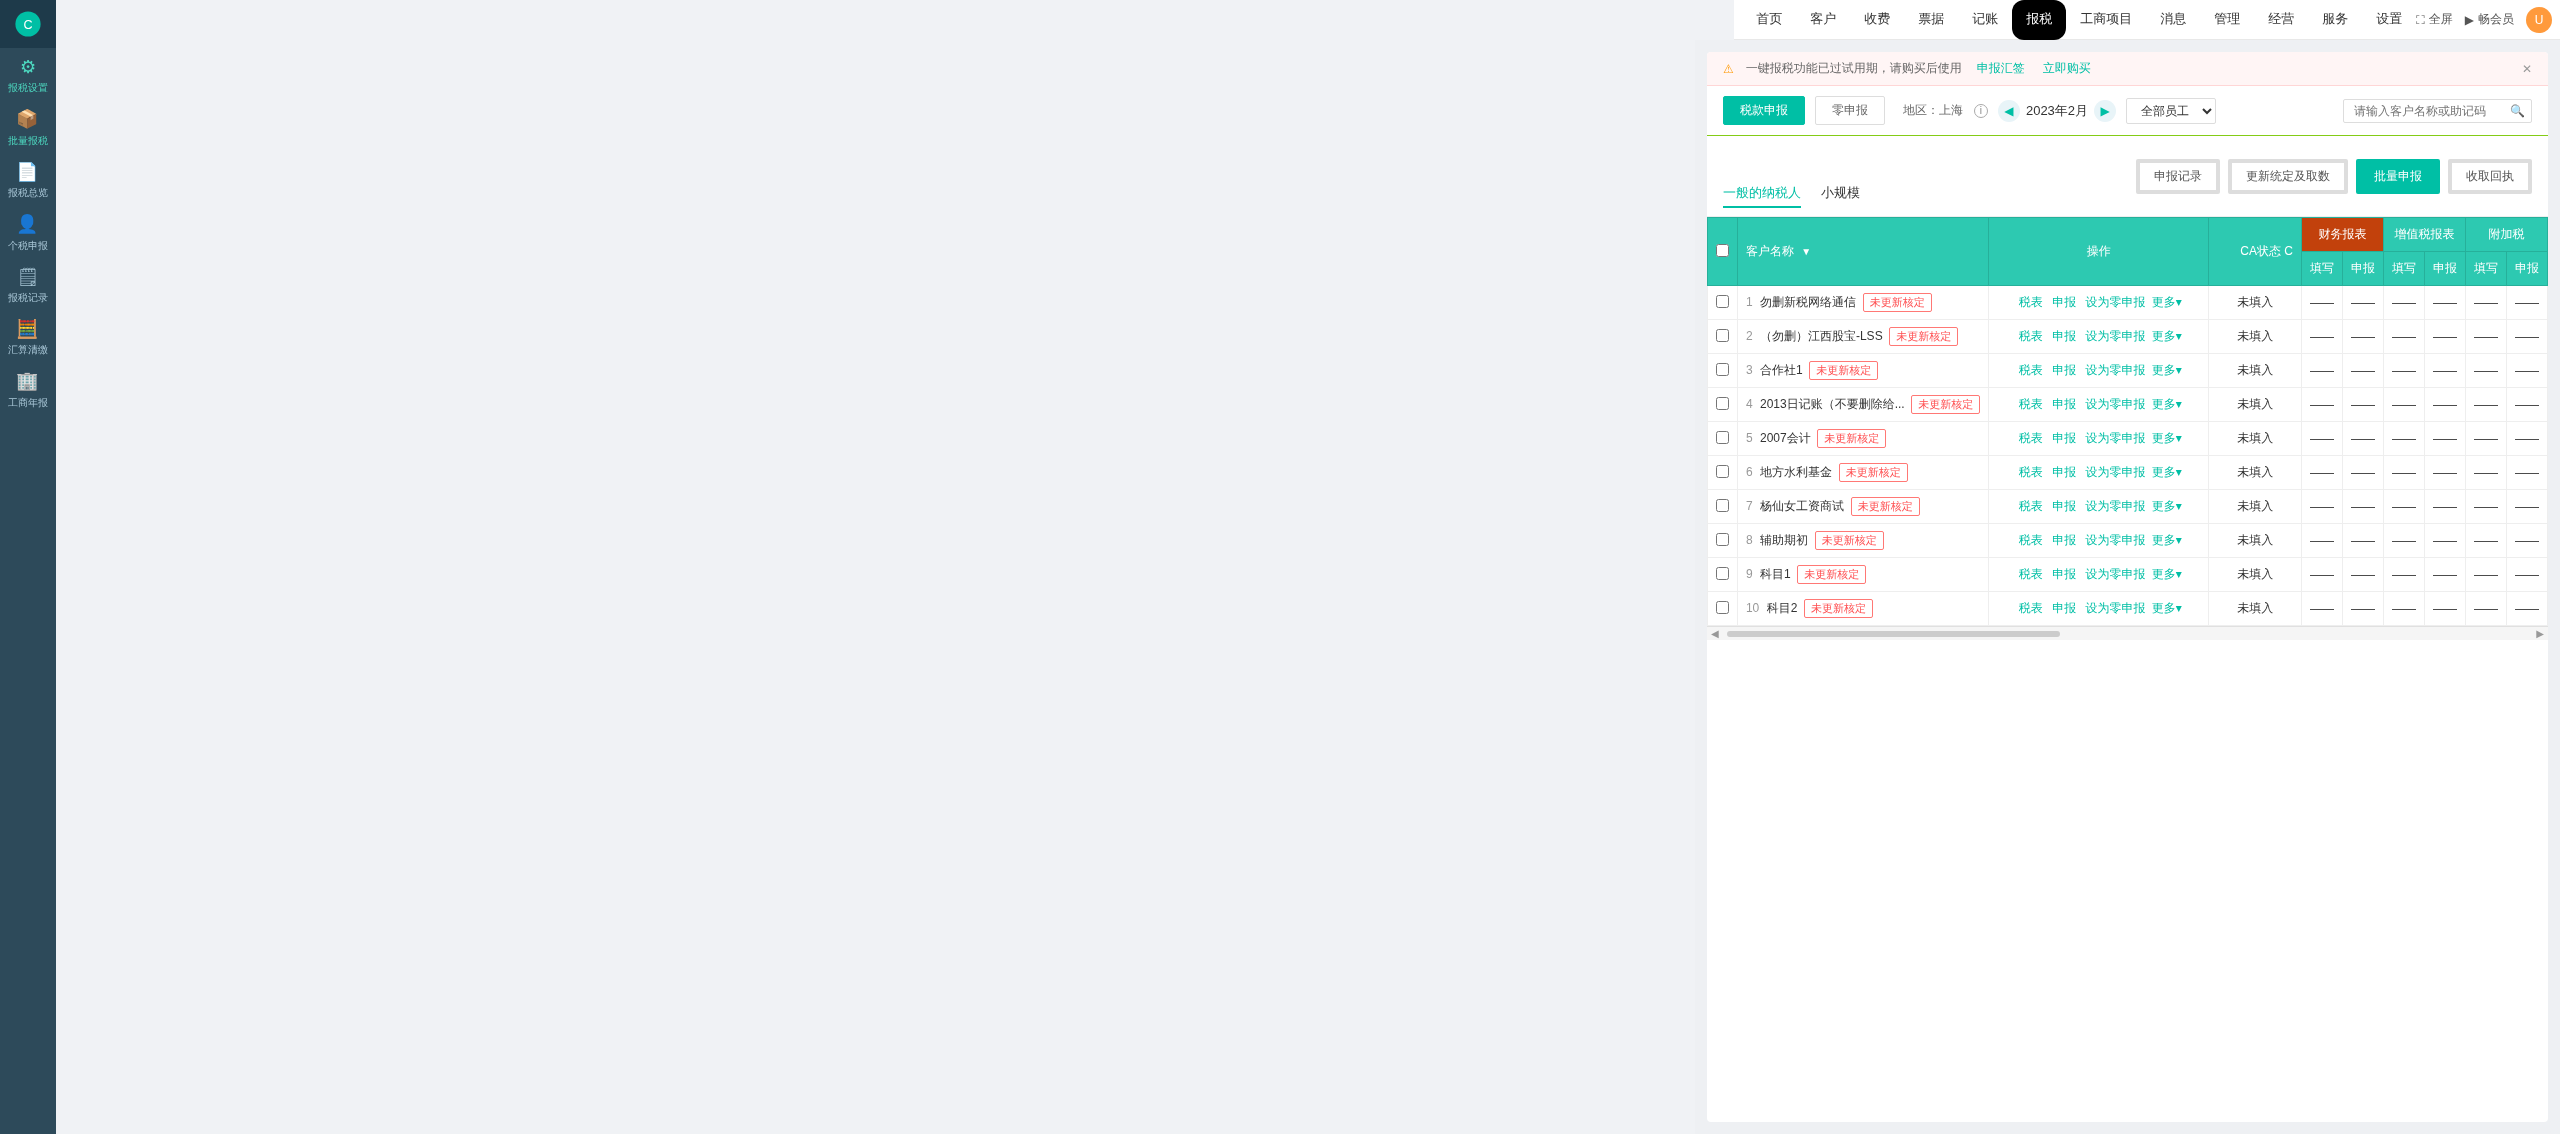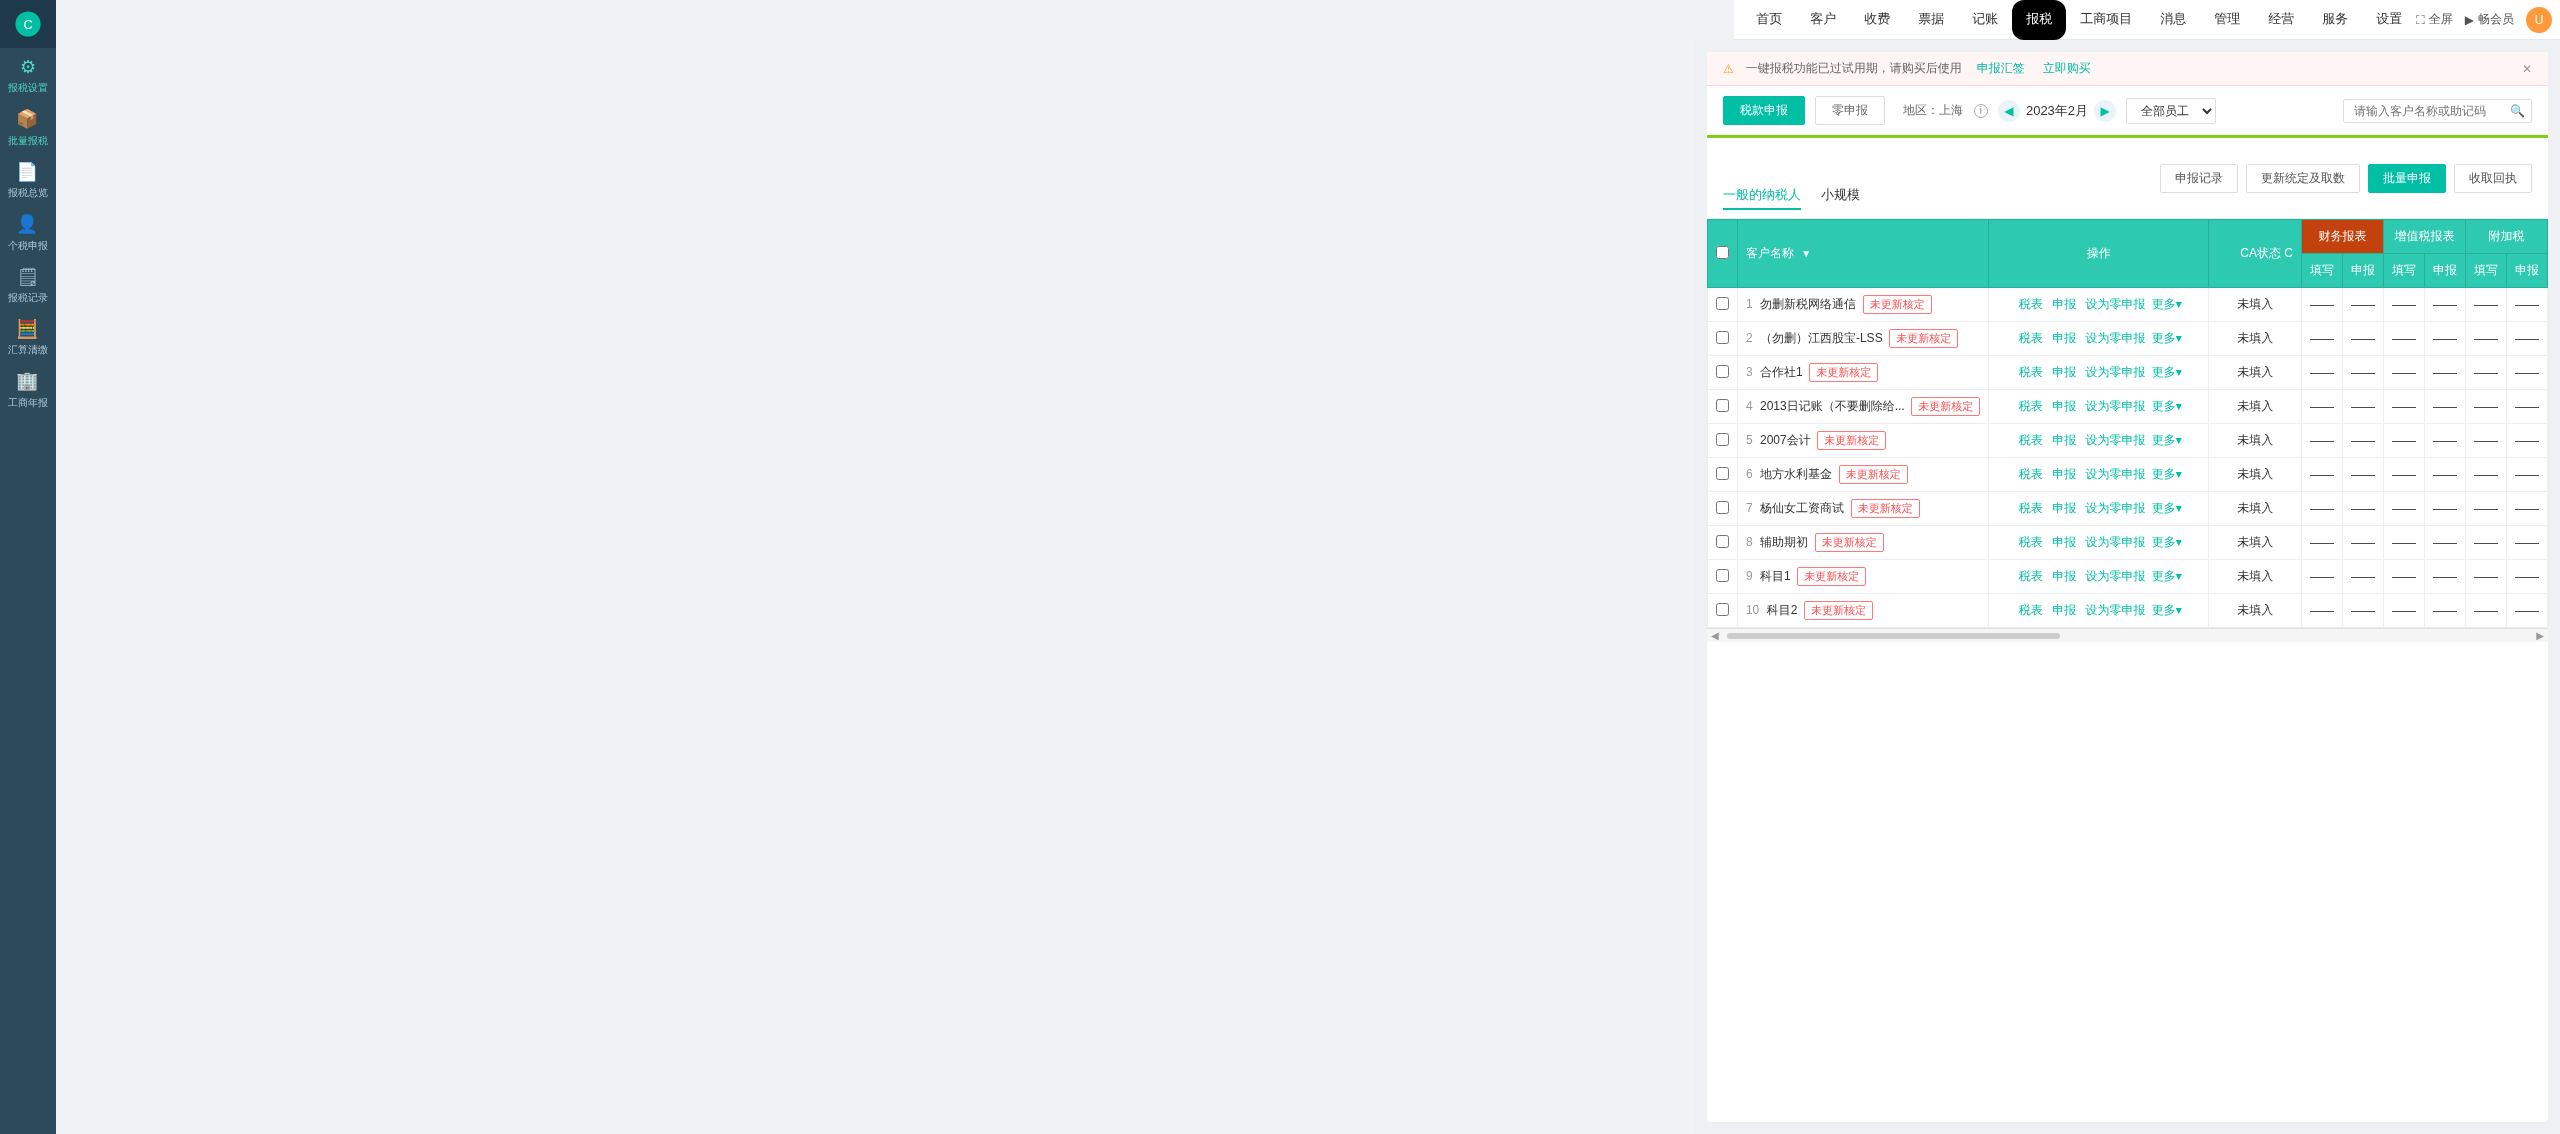--- a/index.html
+++ b/index.html
@@ -123,21 +123,21 @@
     .trial-banner .warn-icon { color: #ff9800; }
     .trial-banner a { color: #00bfa5; text-decoration: none; }
     .trial-banner .close-btn { margin-left: auto; cursor: pointer; color: #999; }
 
     
     .toolbar {
       padding: 10px 16px;
       display: flex;
       align-items: center;
       gap: 10px;
-      border-bottom: 3px solid #84cc16;
+      border-bottom: 1px solid #84cc16;
     }
     .tab-btn {
       padding: 5px 16px;
       border: 1px solid #ddd;
       border-radius: 2px;
       cursor: pointer;
       font-size: 12px;
       background: #fff;
       color: #666;
     }
@@ -193,21 +193,21 @@
     }
     .sub-tab-left { display: flex; gap: 20px; margin-top: 40px; }
     .sub-tab-item {
       font-size: 13px; color: #333; cursor: pointer;
       padding-bottom: 4px; border-bottom: 2px solid transparent;
     }
     .sub-tab-item.active { color: #00bfa5; border-bottom-color: #00bfa5; }
     .sub-tab-right { display: flex; gap: 8px; }
     .action-btn {
       padding: 5px 14px;
-      border: 1px solid #a21caf;
+      border: 4px solid #a21caf;
       border-radius: 2px;
       cursor: pointer;
       font-size: 12px;
       background: #fff;
       color: #555;
     }
     .action-btn.primary {
       background: #00bfa5;
       color: #fff;
       border-color: #00bfa5;

